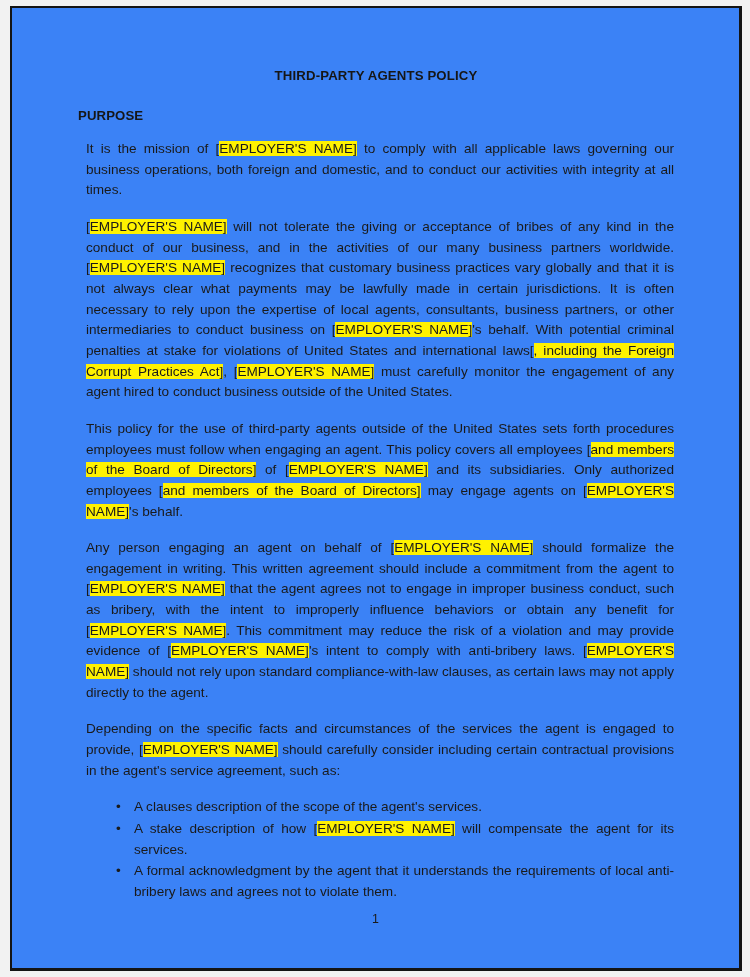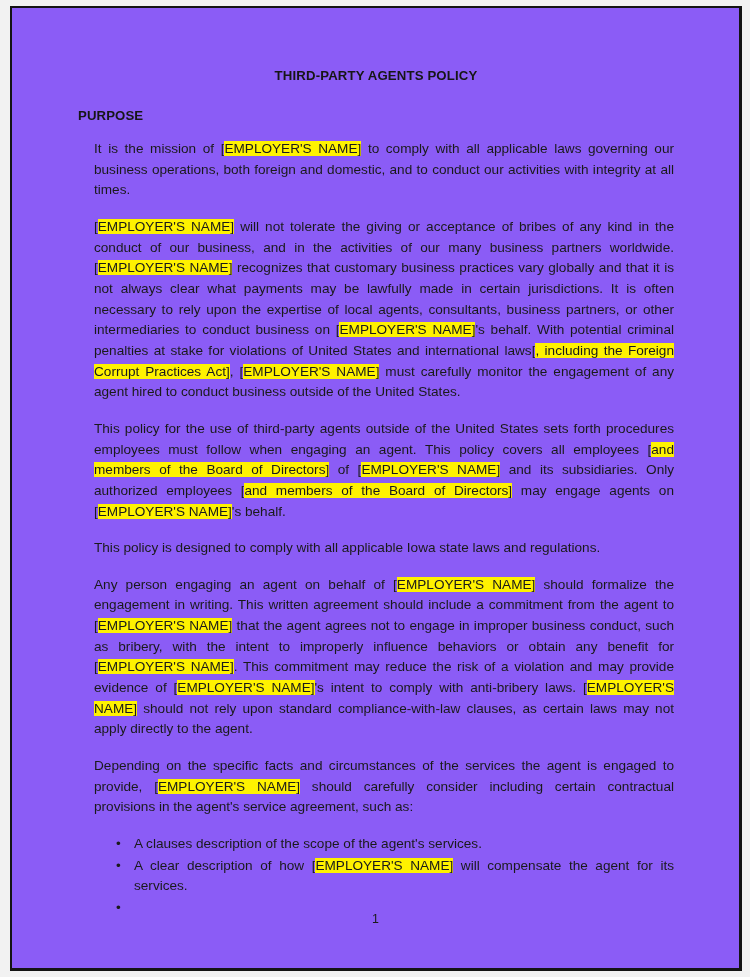--- a/index.html
+++ b/index.html
@@ -19,21 +19,21 @@
     width: 750px;
     height: 977px;
     background: #f2f2f2;
     box-sizing: border-box;
     padding: 6px 8px 6px 10px;
   }
   .page {
     position: relative;
     width: 100%;
     height: 100%;
-    background: #8b5cf6;
+    background: #3b82f6;
     box-sizing: border-box;
     border: 2px solid #141414;
     border-right-width: 3px;
     border-bottom-width: 3px;
     overflow: hidden;
   }
   .page-inner {
     position: absolute;
     left: 66px;
     top: 60px;
@@ -53,21 +53,21 @@
     letter-spacing: 0.1px;
     color: #161616;
     margin: 0 0 16px 0;
   }
   .para {
     text-align: justify;
     text-justify: inter-word;
     font-size: 13.6px;
     line-height: 1.52;
     color: #1a1a1a;
-    margin: 0 0 16px 16px;
+    margin: 0 0 16px 8px;
   }
   ul.provision-list {
     list-style: none;
     margin: 0;
     padding: 0;
   }
   ul.provision-list li {
     position: relative;
     padding-left: 56px;
     text-align: justify;
@@ -106,33 +106,32 @@
     <div class="page-inner">
 
       <div class="doc-title">THIRD-PARTY AGENTS POLICY</div>
 
       <div>
         <div class="section-heading">PURPOSE</div>
         <div>
             <p class="para"><span>It is the mission of [</span><span class="hl">EMPLOYER'S NAME]</span><span> to comply with all applicable laws governing our business operations, both foreign and domestic, and to conduct our activities with integrity at all times.</span></p>
             <p class="para"><span>[</span><span class="hl">EMPLOYER'S NAME]</span><span> will not tolerate the giving or acceptance of bribes of any kind in the conduct of our business, and in the activities of our many business partners worldwide. [</span><span class="hl">EMPLOYER'S NAME]</span><span> recognizes that customary business practices vary globally and that it is not always clear what payments may be lawfully made in certain jurisdictions. It is often necessary to rely upon the expertise of local agents, consultants, business partners, or other intermediaries to conduct business on [</span><span class="hl">EMPLOYER'S NAME]</span><span>'s behalf. With potential criminal penalties at stake for violations of United States and international laws[</span><span class="hl">, including the Foreign Corrupt Practices Act]</span><span>, [</span><span class="hl">EMPLOYER'S NAME]</span><span> must carefully monitor the engagement of any agent hired to conduct business outside of the United States.</span></p>
             <p class="para"><span>This policy for the use of third-party agents outside of the United States sets forth procedures employees must follow when engaging an agent. This policy covers all employees [</span><span class="hl">and members of the Board of Directors]</span><span> of [</span><span class="hl">EMPLOYER'S NAME]</span><span> and its subsidiaries. Only authorized employees [</span><span class="hl">and members of the Board of Directors]</span><span> may engage agents on [</span><span class="hl">EMPLOYER'S NAME]</span><span>'s behalf.</span></p>
-            <p class="para"><span>This policy is designed to comply with all applicable Iowa state laws and regulations.</span></p>
           </div>
       </div>
 
       <div>
         <div>
             <p class="para"><span>Any person engaging an agent on behalf of [</span><span class="hl">EMPLOYER'S NAME]</span><span> should formalize the engagement in writing. This written agreement should include a commitment from the agent to [</span><span class="hl">EMPLOYER'S NAME]</span><span> that the agent agrees not to engage in improper business conduct, such as bribery, with the intent to improperly influence behaviors or obtain any benefit for [</span><span class="hl">EMPLOYER'S NAME]</span><span>. This commitment may reduce the risk of a violation and may provide evidence of [</span><span class="hl">EMPLOYER'S NAME]</span><span>'s intent to comply with anti-bribery laws. [</span><span class="hl">EMPLOYER'S NAME]</span><span> should not rely upon standard compliance-with-law clauses, as certain laws may not apply directly to the agent.</span></p>
             <p class="para"><span>Depending on the specific facts and circumstances of the services the agent is engaged to provide, [</span><span class="hl">EMPLOYER'S NAME]</span><span> should carefully consider including certain contractual provisions in the agent's service agreement, such as:</span></p>
           </div>
         <ul class="provision-list">
             <li><span class="bullet-glyph">•</span><span><span>A clauses description of the scope of the agent's services.</span></span></li>
-            <li><span class="bullet-glyph">•</span><span><span>A clear description of how [</span><span class="hl">EMPLOYER'S NAME]</span><span> will compensate the agent for its services.</span></span></li>
-            <li><span class="bullet-glyph">•</span></li>
+            <li><span class="bullet-glyph">•</span><span><span>A stake description of how [</span><span class="hl">EMPLOYER'S NAME]</span><span> will compensate the agent for its services.</span></span></li>
+            <li><span class="bullet-glyph">•</span><span><span>A formal acknowledgment by the agent that it understands the requirements of local anti-bribery laws and agrees not to violate them.</span></span></li>
           </ul>
       </div>
 
     </div>
 
     <div class="page-number">1</div>
   </div>
 </div>
 
 </body></html>

